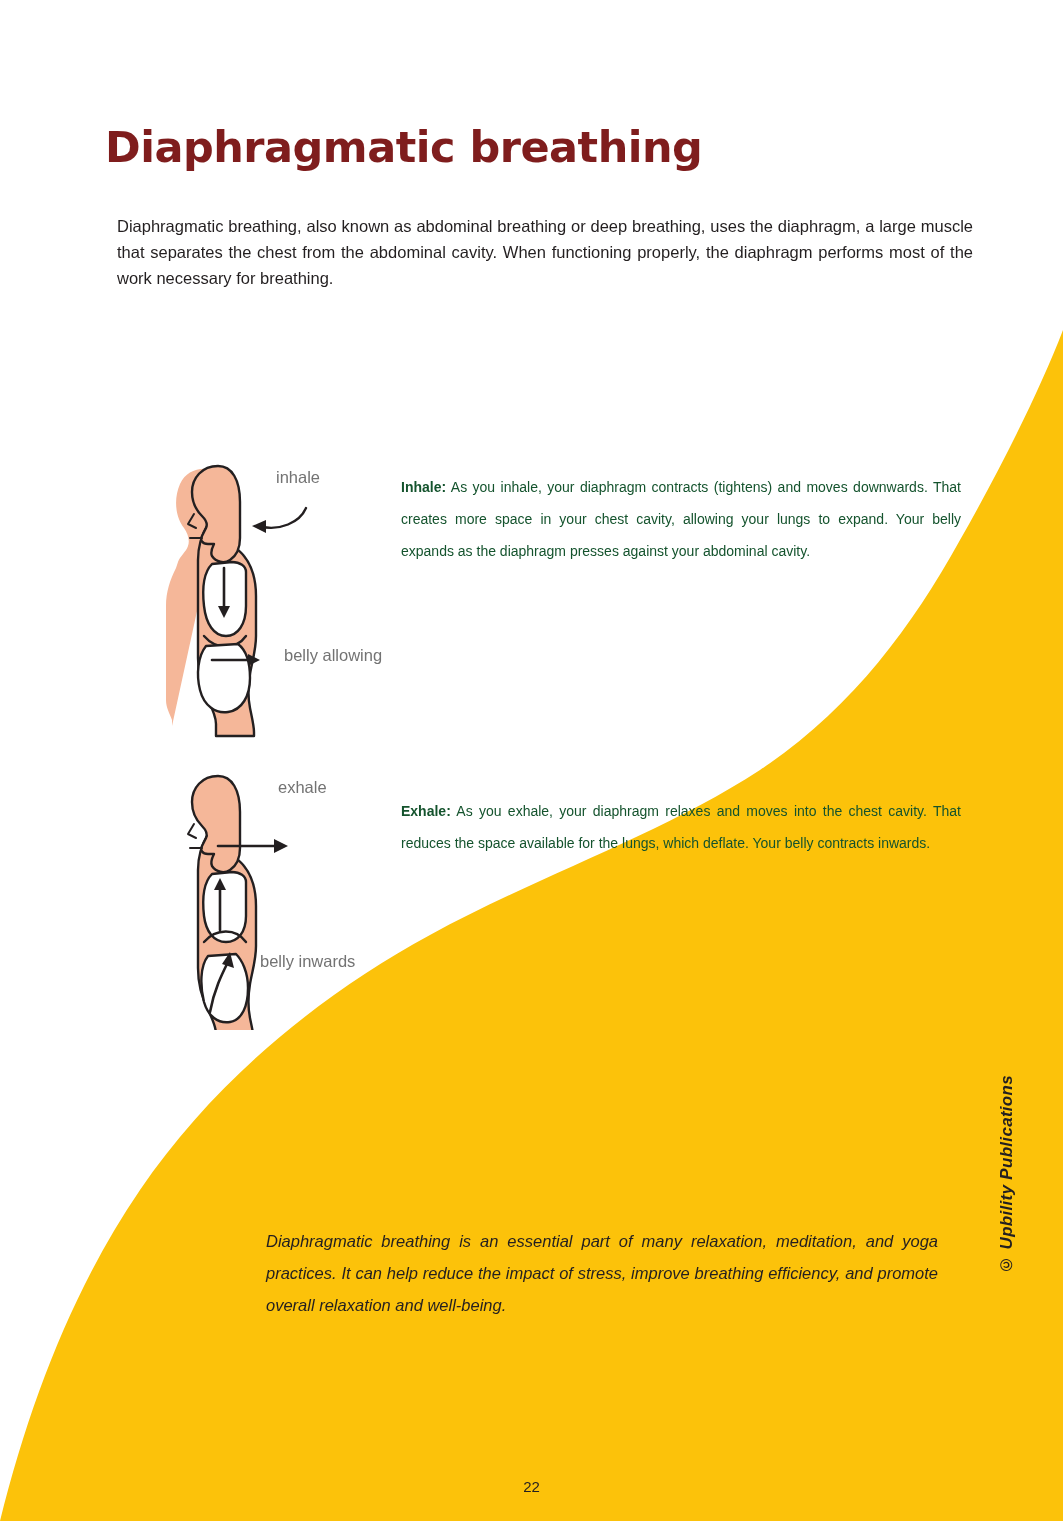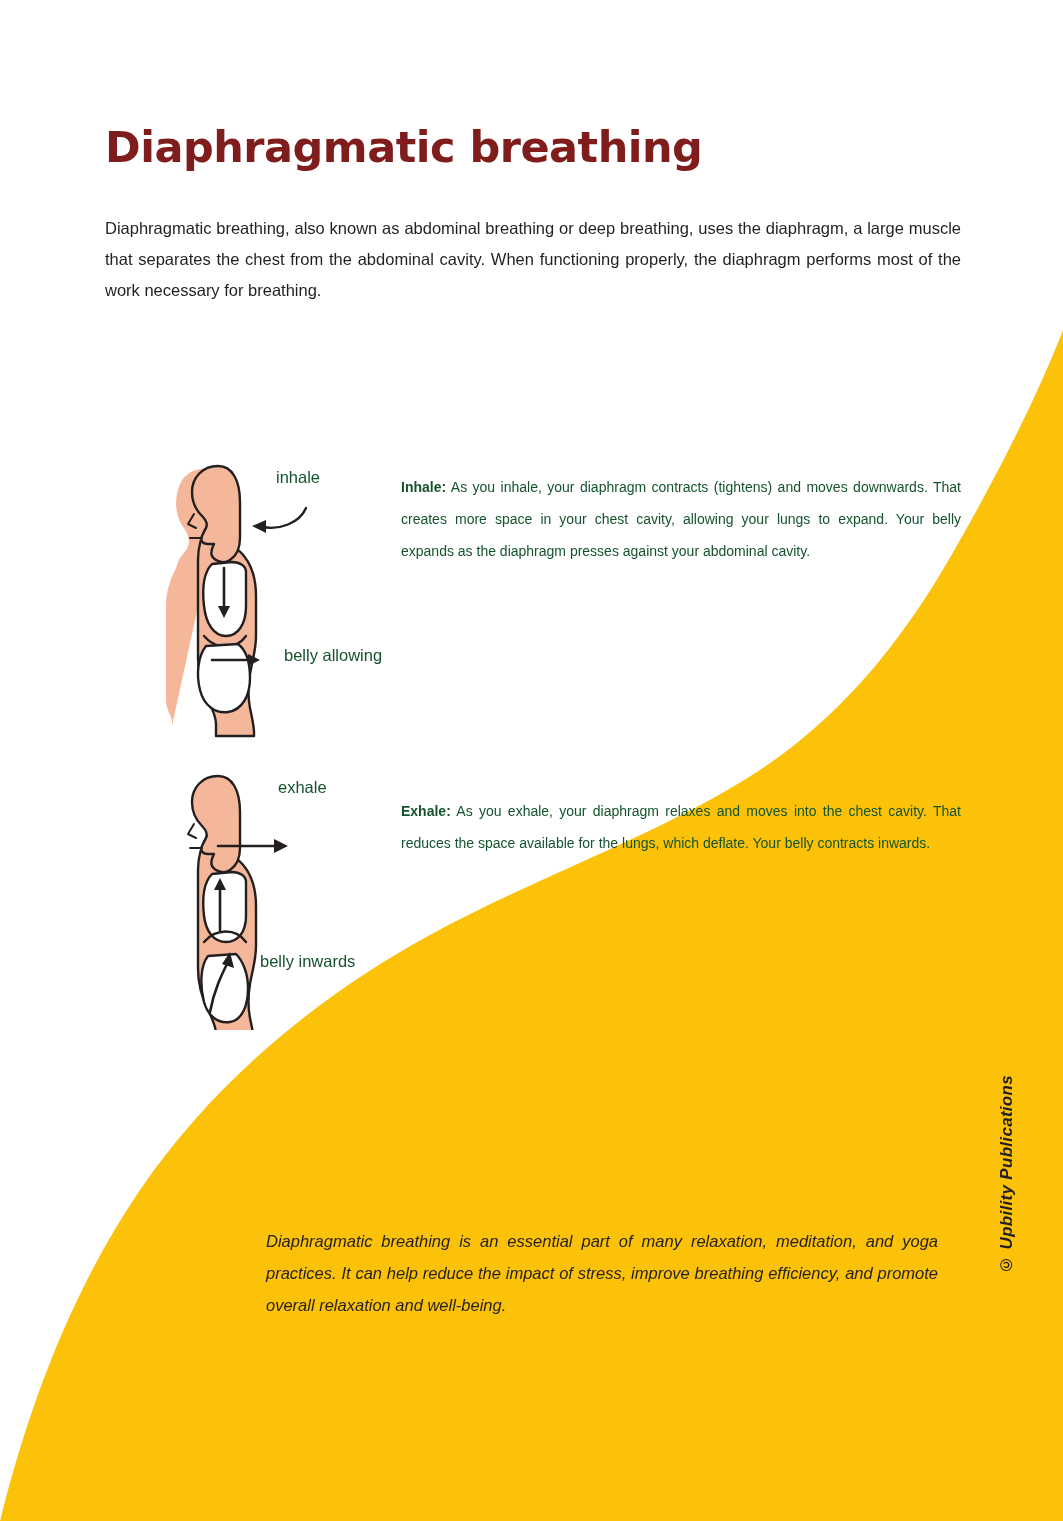--- a/index.html
+++ b/index.html
@@ -43,23 +43,24 @@
     top: 93px;
     font-size: 43px;
     font-weight: bold;
     letter-spacing: -0.5px;
     color: #7f1d1d;
     font-family: "DejaVu Sans", sans-serif;
   }
   .para {
     position: absolute;
     font-size: 16.5px;
-    line-height: 31px;
+    line-height: 26px;
     text-align: justify;
     color: #231f20;
+    margin-left: 12px;
   }
   #intro-para {
     left: 105px;
     top: 196px;
     width: 856px;
   }
   #functions-para {
     left: 105px;
     top: 322px;
     width: 856px;
@@ -121,21 +122,21 @@
   .figure {
     position: absolute;
     left: 150px;
     top: 440px;
     width: 300px;
     height: 590px;
   }
   .fig-label {
     position: absolute;
     font-size: 16.5px;
-    color: #14532d;
+    color: #737373;
     white-space: nowrap;
   }
   #label-inhale  { left: 126px; top: 28px; }
   #label-belly-out { left: 134px; top: 206px; }
   #label-exhale  { left: 128px; top: 320px; margin-top: 18px; }
   #label-belly-in { left: 110px; top: 512px; }
 </style>
 </head>
 <body>
 
@@ -258,15 +259,16 @@
     </p>
 
     <p class="body-text" id="exhale-text">
       <span class="lead">Exhale:</span><span> As you exhale, your diaphragm relaxes and moves into the chest cavity. That reduces the space available for the lungs, which deflate. Your belly contracts inwards.</span>
     </p>
 
     <p class="callout">Diaphragmatic breathing is an essential part of many relaxation, meditation, and yoga practices. It can help reduce the impact of stress, improve breathing efficiency, and promote overall relaxation and well-being.</p>
 
     <div class="sidenote">© Upbility Publications</div>
 
+    <div class="page-number">22</div>
 
   </div>
 </div>
 
 </body></html>

